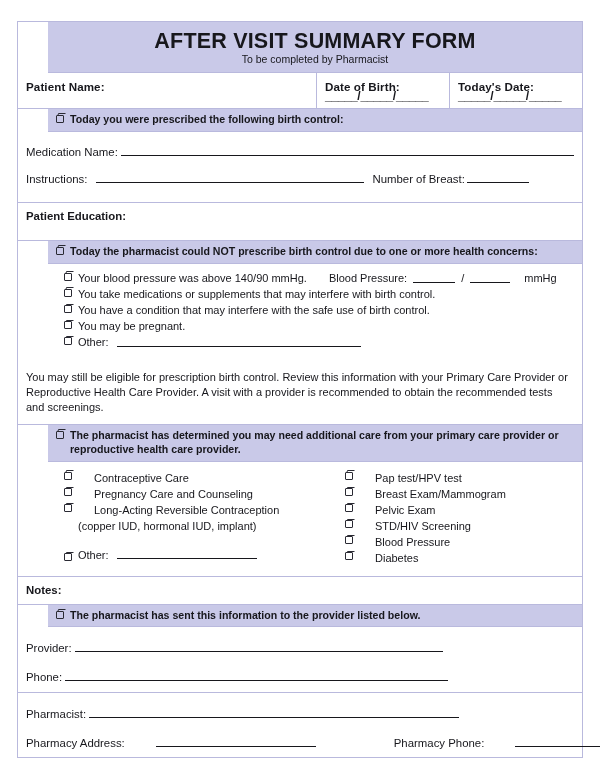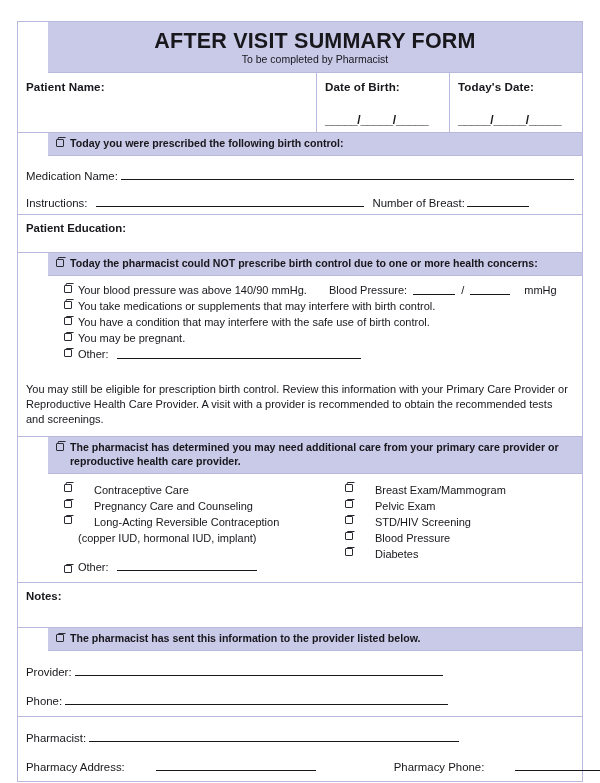--- a/index.html
+++ b/index.html
@@ -53,21 +53,21 @@
     line-height: 1.12;
   }
   .subtitle {
     font-size: 10.5px;
     font-weight: normal;
     margin-top: 1px;
     line-height: 1.1;
   }
 
   
-  .idrow { display: flex; height: 60px; }
+  .idrow { display: flex; height: 36px; }
   .idcell {
     padding: 7px 0 0 8px;
     box-sizing: border-box;
     position: relative;
   }
   .idcell.name { flex: 0 0 299px; border-right: 1px solid #b9b9dd; }
   .idcell.dob  { flex: 0 0 133px; border-right: 1px solid #b9b9dd; }
   .idcell.td   { flex: 1 1 auto; }
   .lbl-bold {
     font-size: 11.6px;
@@ -123,21 +123,21 @@
   
   .rx-block { padding: 12px 8px 5px 8px; }
   .fline {
     display: flex;
     align-items: baseline;
     font-size: 11.4px;
     font-weight: normal;
     margin-bottom: 13px;
     white-space: nowrap;
   }
-  .fline:last-child { margin-bottom: 0; }
+  .fline:last-child { margin-bottom: 12px; }
   .fill {
     flex: 1 1 auto;
     border-bottom: 1.3px solid #17171c;
     height: 11px;
     margin-left: 3px;
   }
   .fill.w-inst { flex: 0 0 268px; margin-left: 9px; }
   .fill.w-ref  { flex: 0 0 62px; margin-left: 2px; }
   .gap { flex: 0 0 8px; }
   .pe-row {
@@ -204,21 +204,21 @@
     display: inline-block;
     width: 140px;
     border-bottom: 1.3px solid #17171c;
     height: 11px;
     margin-left: 2px;
   }
 
   
   .notes-row {
     padding: 7px 8px 0 8px;
-    height: 45px;
+    height: 28px;
     box-sizing: border-box;
     font-size: 11.4px;
     font-weight: bold;
   }
 
   
   .prov-block { padding: 13px 8px 9px 8px; }
   .prov-block .fline { margin-bottom: 15px; }
   .fill.w-prov { flex: 0 0 368px; margin-left: 3px; }
   .fill.w-phone { flex: 0 0 383px; margin-left: 3px; }
@@ -355,20 +355,24 @@
         <div class="care-sub">(copper IUD, hormonal IUD, implant)</div>
         <div class="care-other">
           <span class="cb"></span>
           <span>Other:</span>
           <span class="ul-care"></span>
         </div>
       </div>
       <div class="care-col-r">
         <div class="care-item">
           <span class="cb"></span>
+          <span>Pap test/HPV test</span>
+        </div>
+        <div class="care-item">
+          <span class="cb"></span>
           <span>Breast Exam/Mammogram</span>
         </div>
         <div class="care-item">
           <span class="cb"></span>
           <span>Pelvic Exam</span>
         </div>
         <div class="care-item">
           <span class="cb"></span>
           <span>STD/HIV Screening</span>
         </div>

